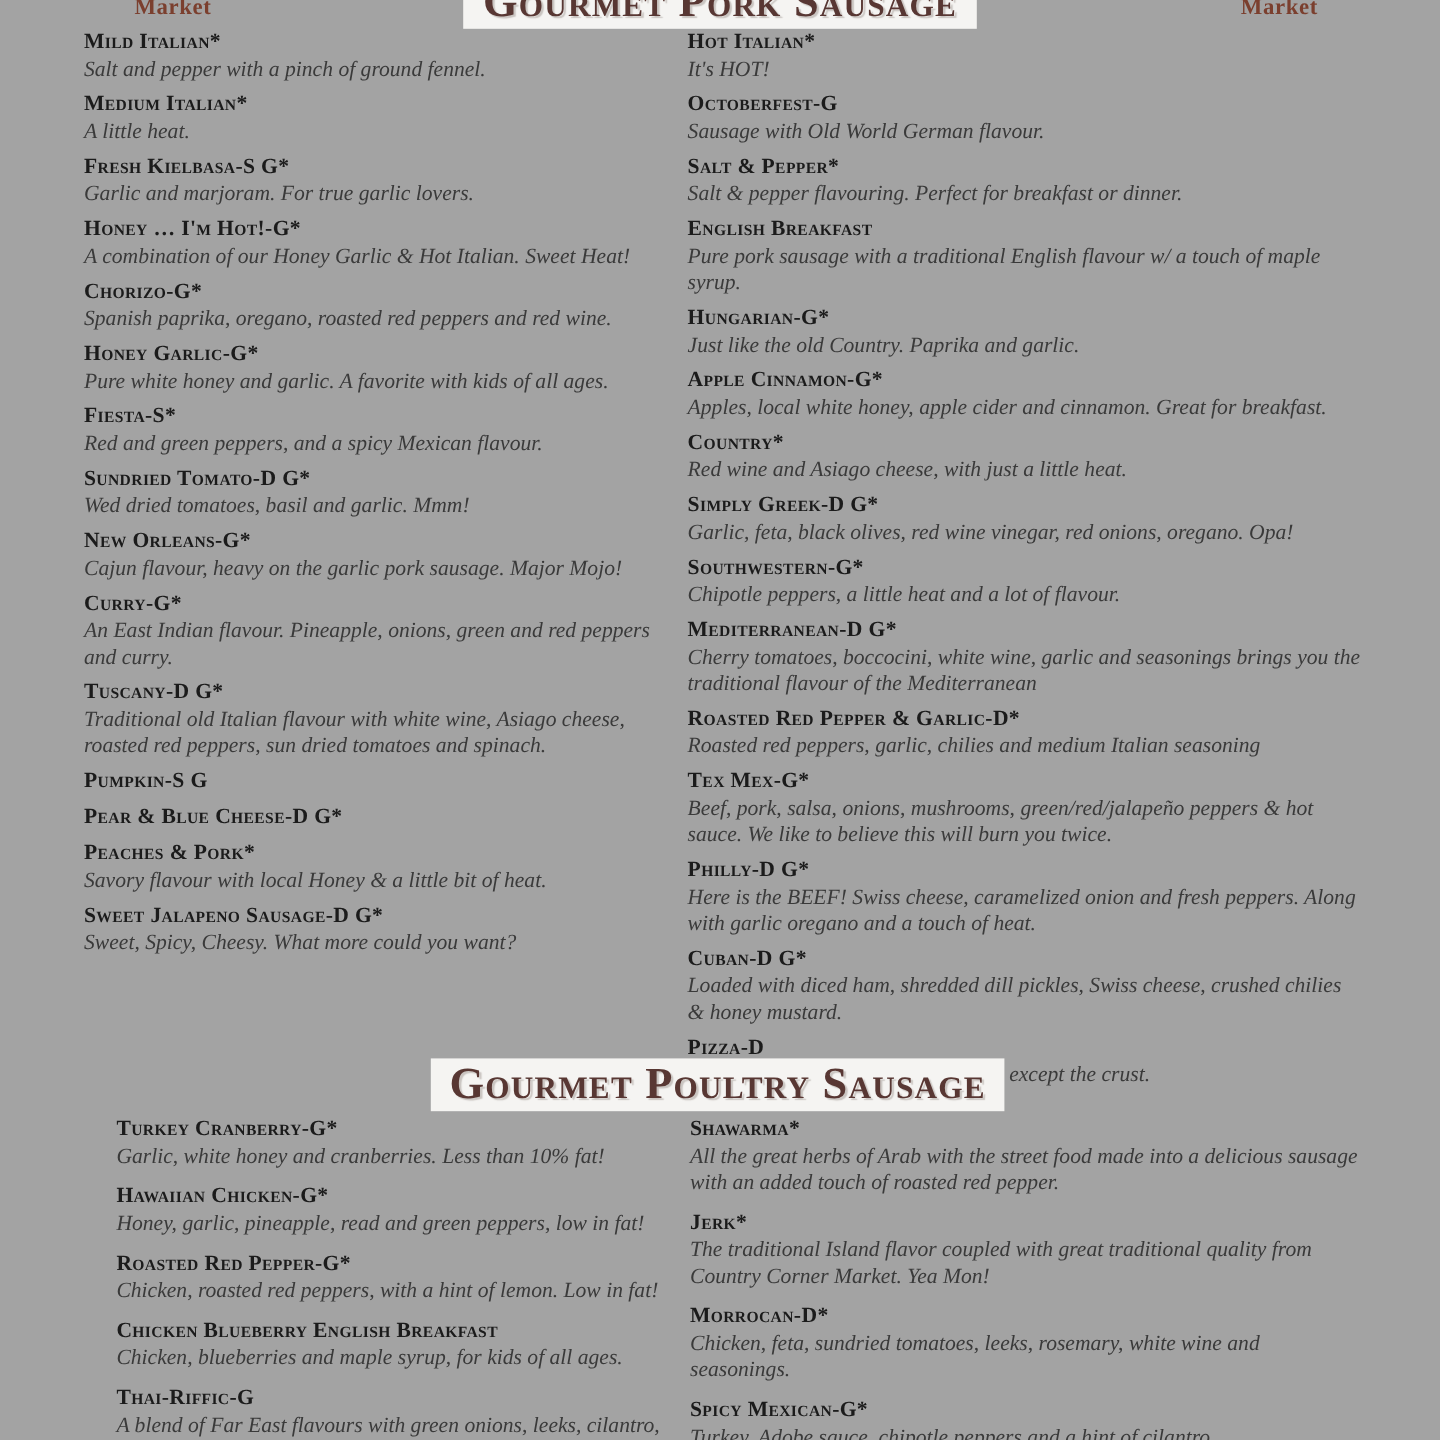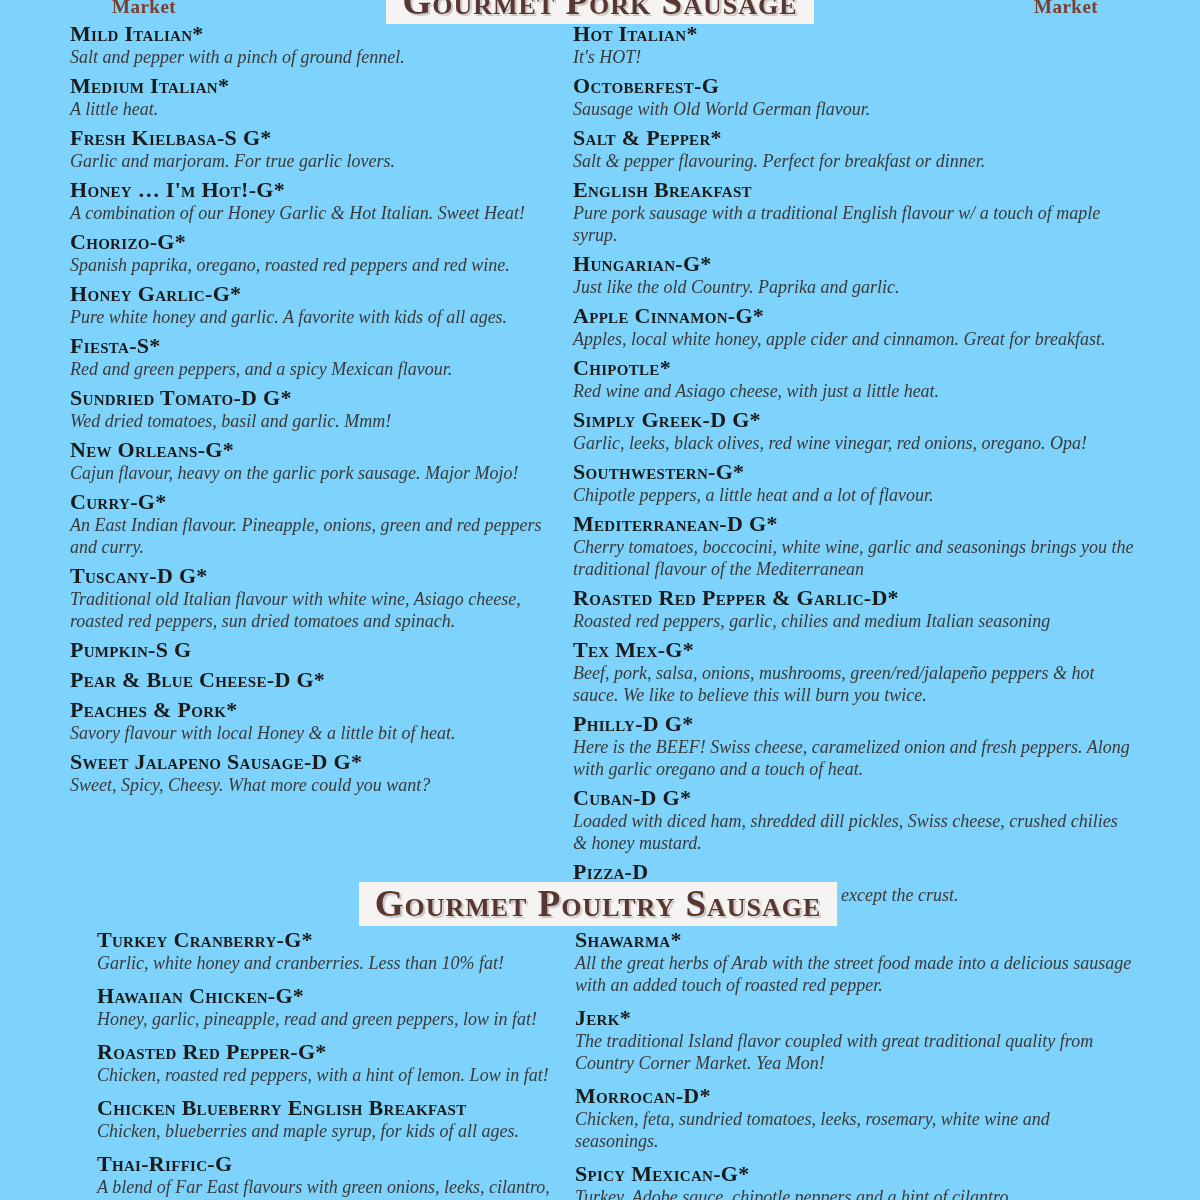--- a/index.html
+++ b/index.html
@@ -4,21 +4,21 @@
 <style>
   * { margin: 0; padding: 0; box-sizing: border-box; }
   html, body { background: #ffffff; }
   body {
     width: 1200px; height: 1200px; overflow: hidden;
     font-family: "Liberation Serif", serif;
   }
   .page {
     position: relative;
     width: 1200px; height: 1200px;
-    background: #7dd3fc;
+    background: #a3a3a3;
     overflow: hidden;
   }
   .logo {
     position: absolute;
     top: -4px;
     font-weight: bold;
     font-size: 19px;
     color: #7b3f2e;
     letter-spacing: 0.5px;
   }
@@ -56,21 +56,21 @@
   }
   .columns.poultry {
     top: 928px; left: 97px;
     grid-template-columns: 478px 560px;
   }
   .menu-item { margin-bottom: 6px; }
   .columns.poultry .menu-item { margin-bottom: 10px; }
   .item-name {
     font-variant: small-caps;
     font-weight: bold;
-    font-size: 22px;
+    font-size: 18px;
     line-height: 24px;
     color: #1b1b1b;
     letter-spacing: 0.3px;
   }
   .item-desc {
     font-style: italic;
     font-size: 18px;
     line-height: 22px;
     color: #3a3a3a;
   }
@@ -189,27 +189,27 @@
           <div class="item-name">Hungarian-G*</div>
           <div class="item-desc">Just like the old Country.  Paprika and garlic.</div>
         </div>
 
         <div class="menu-item">
           <div class="item-name">Apple Cinnamon-G*</div>
           <div class="item-desc">Apples, local white honey, apple cider and cinnamon. Great for breakfast.</div>
         </div>
 
         <div class="menu-item">
-          <div class="item-name">Chipotle*</div>
+          <div class="item-name">Country*</div>
           <div class="item-desc">Red wine and Asiago cheese, with just a little heat.</div>
         </div>
 
         <div class="menu-item">
           <div class="item-name">Simply Greek-D G*</div>
-          <div class="item-desc">Garlic, leeks, black olives, red wine vinegar, red onions, oregano. Opa!</div>
+          <div class="item-desc">Garlic, feta, black olives, red wine vinegar, red onions, oregano. Opa!</div>
         </div>
 
         <div class="menu-item">
           <div class="item-name">Southwestern-G*</div>
           <div class="item-desc">Chipotle peppers, a little heat and a lot of flavour.</div>
         </div>
 
         <div class="menu-item">
           <div class="item-name">Mediterranean-D G*</div>
           <div class="item-desc">Cherry tomatoes, boccocini, white wine, garlic and seasonings brings you the traditional flavour of the Mediterranean</div>

